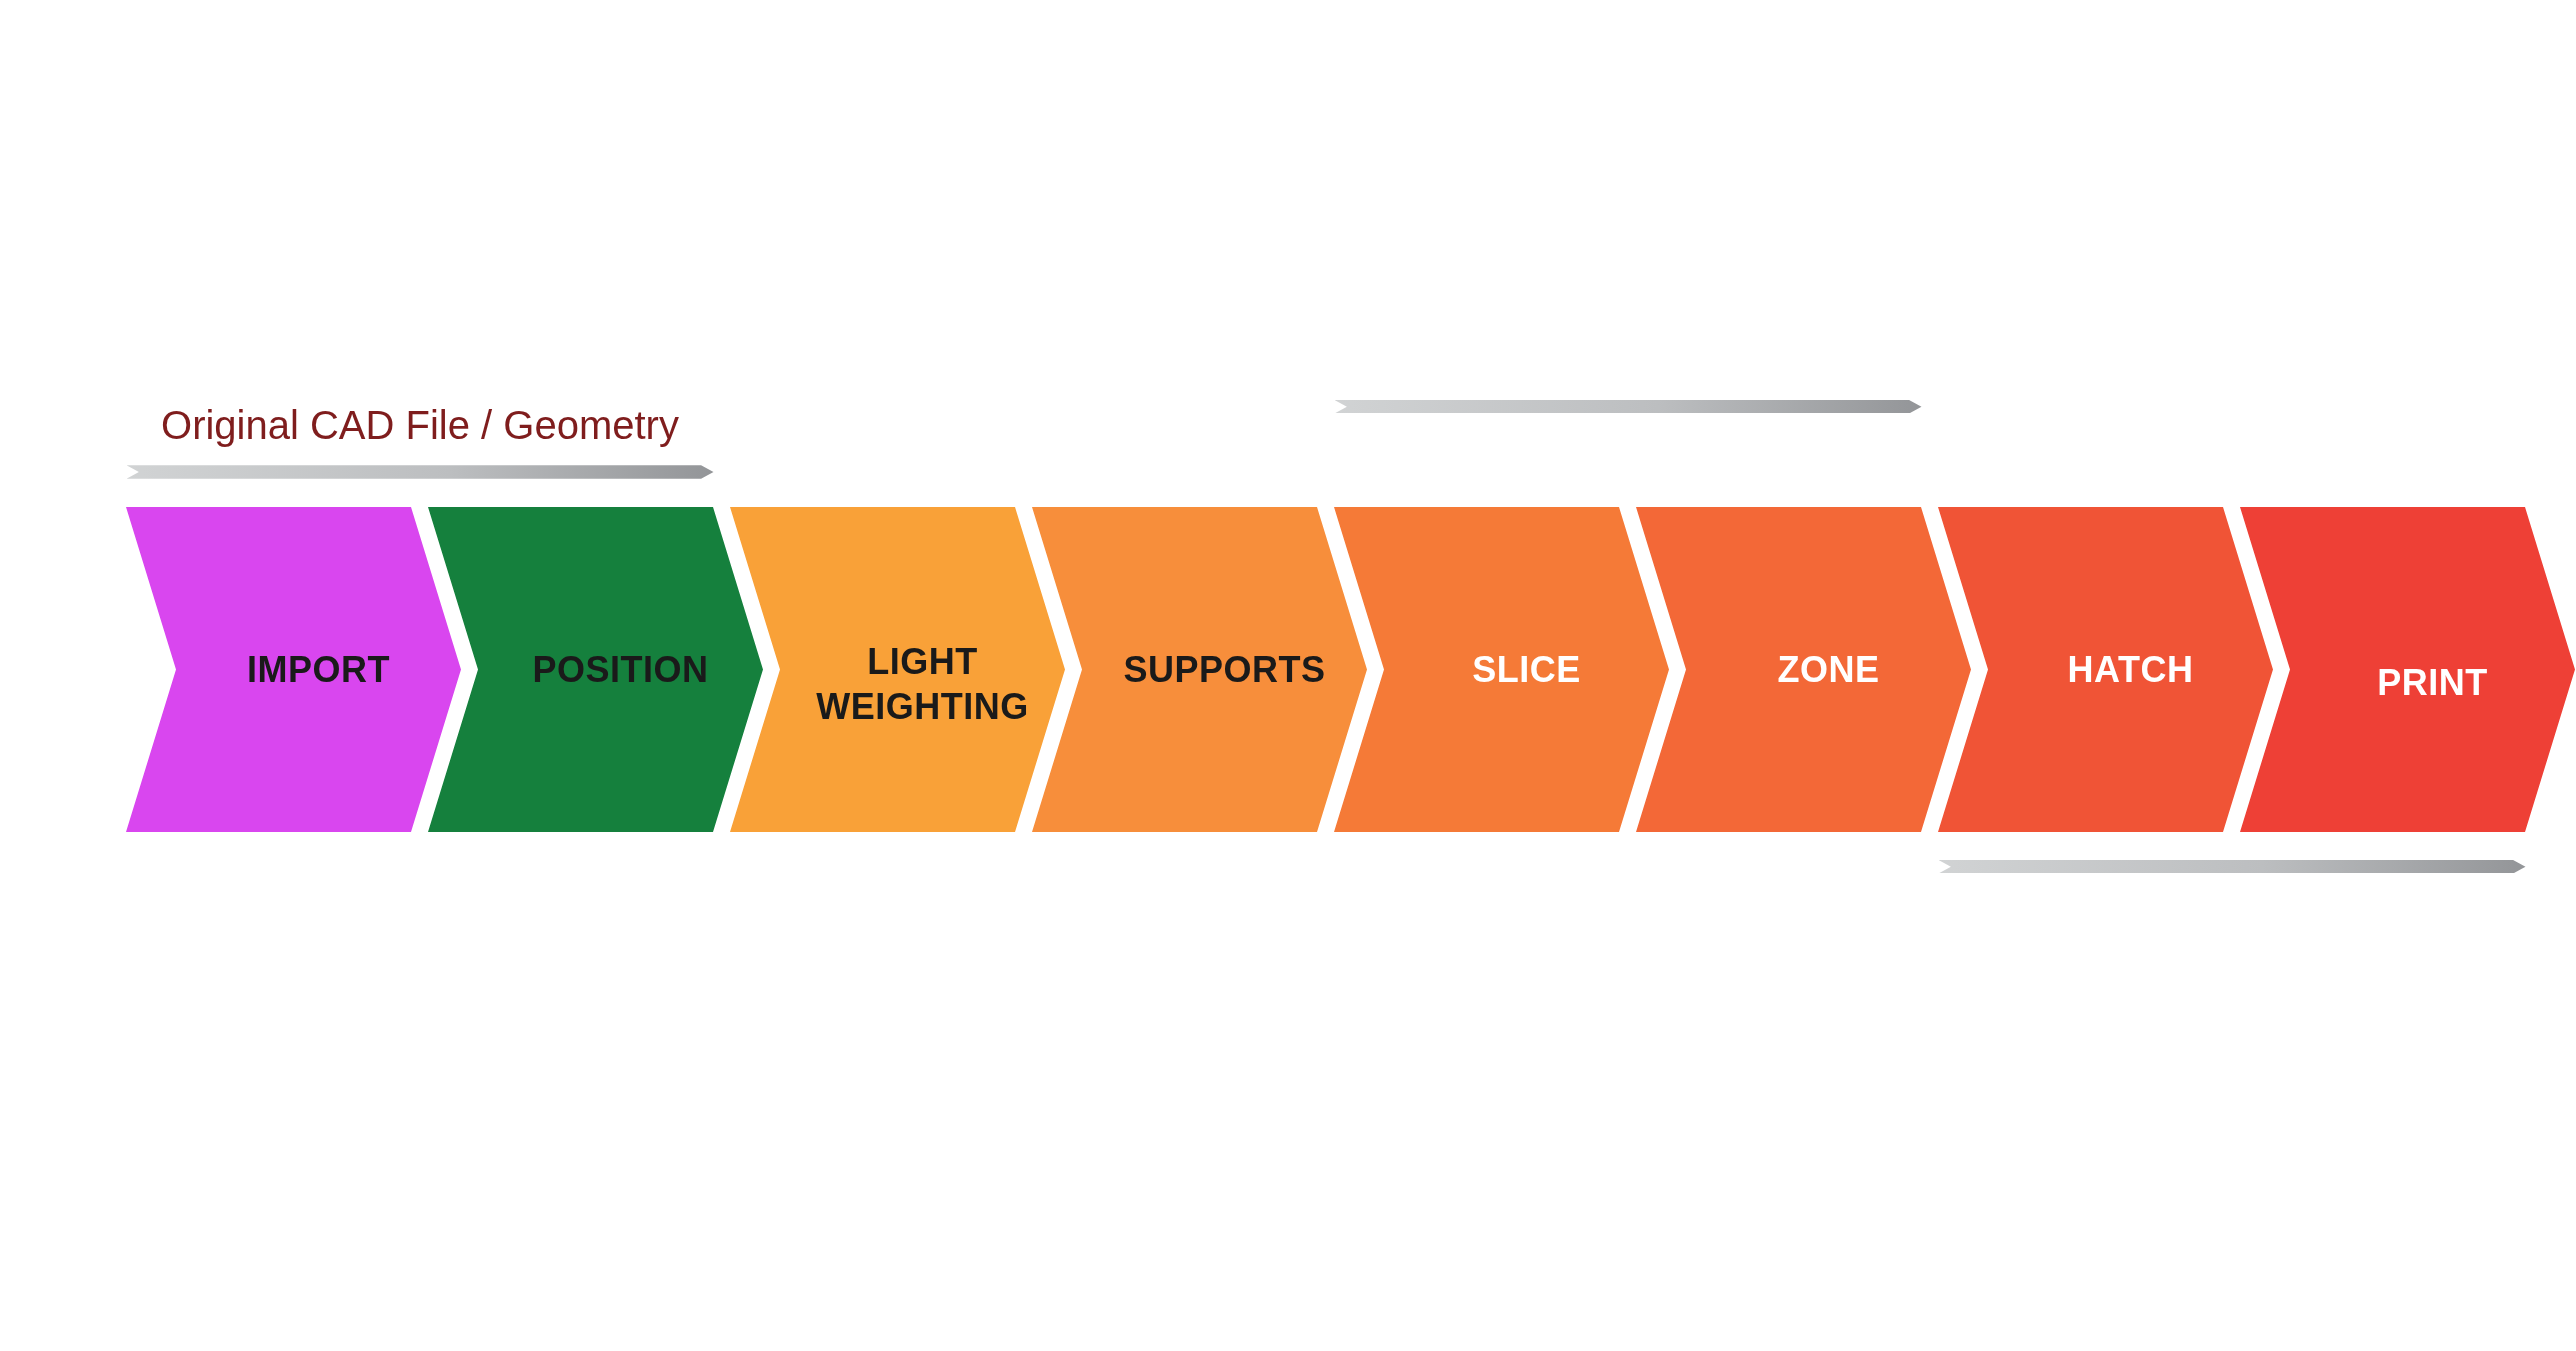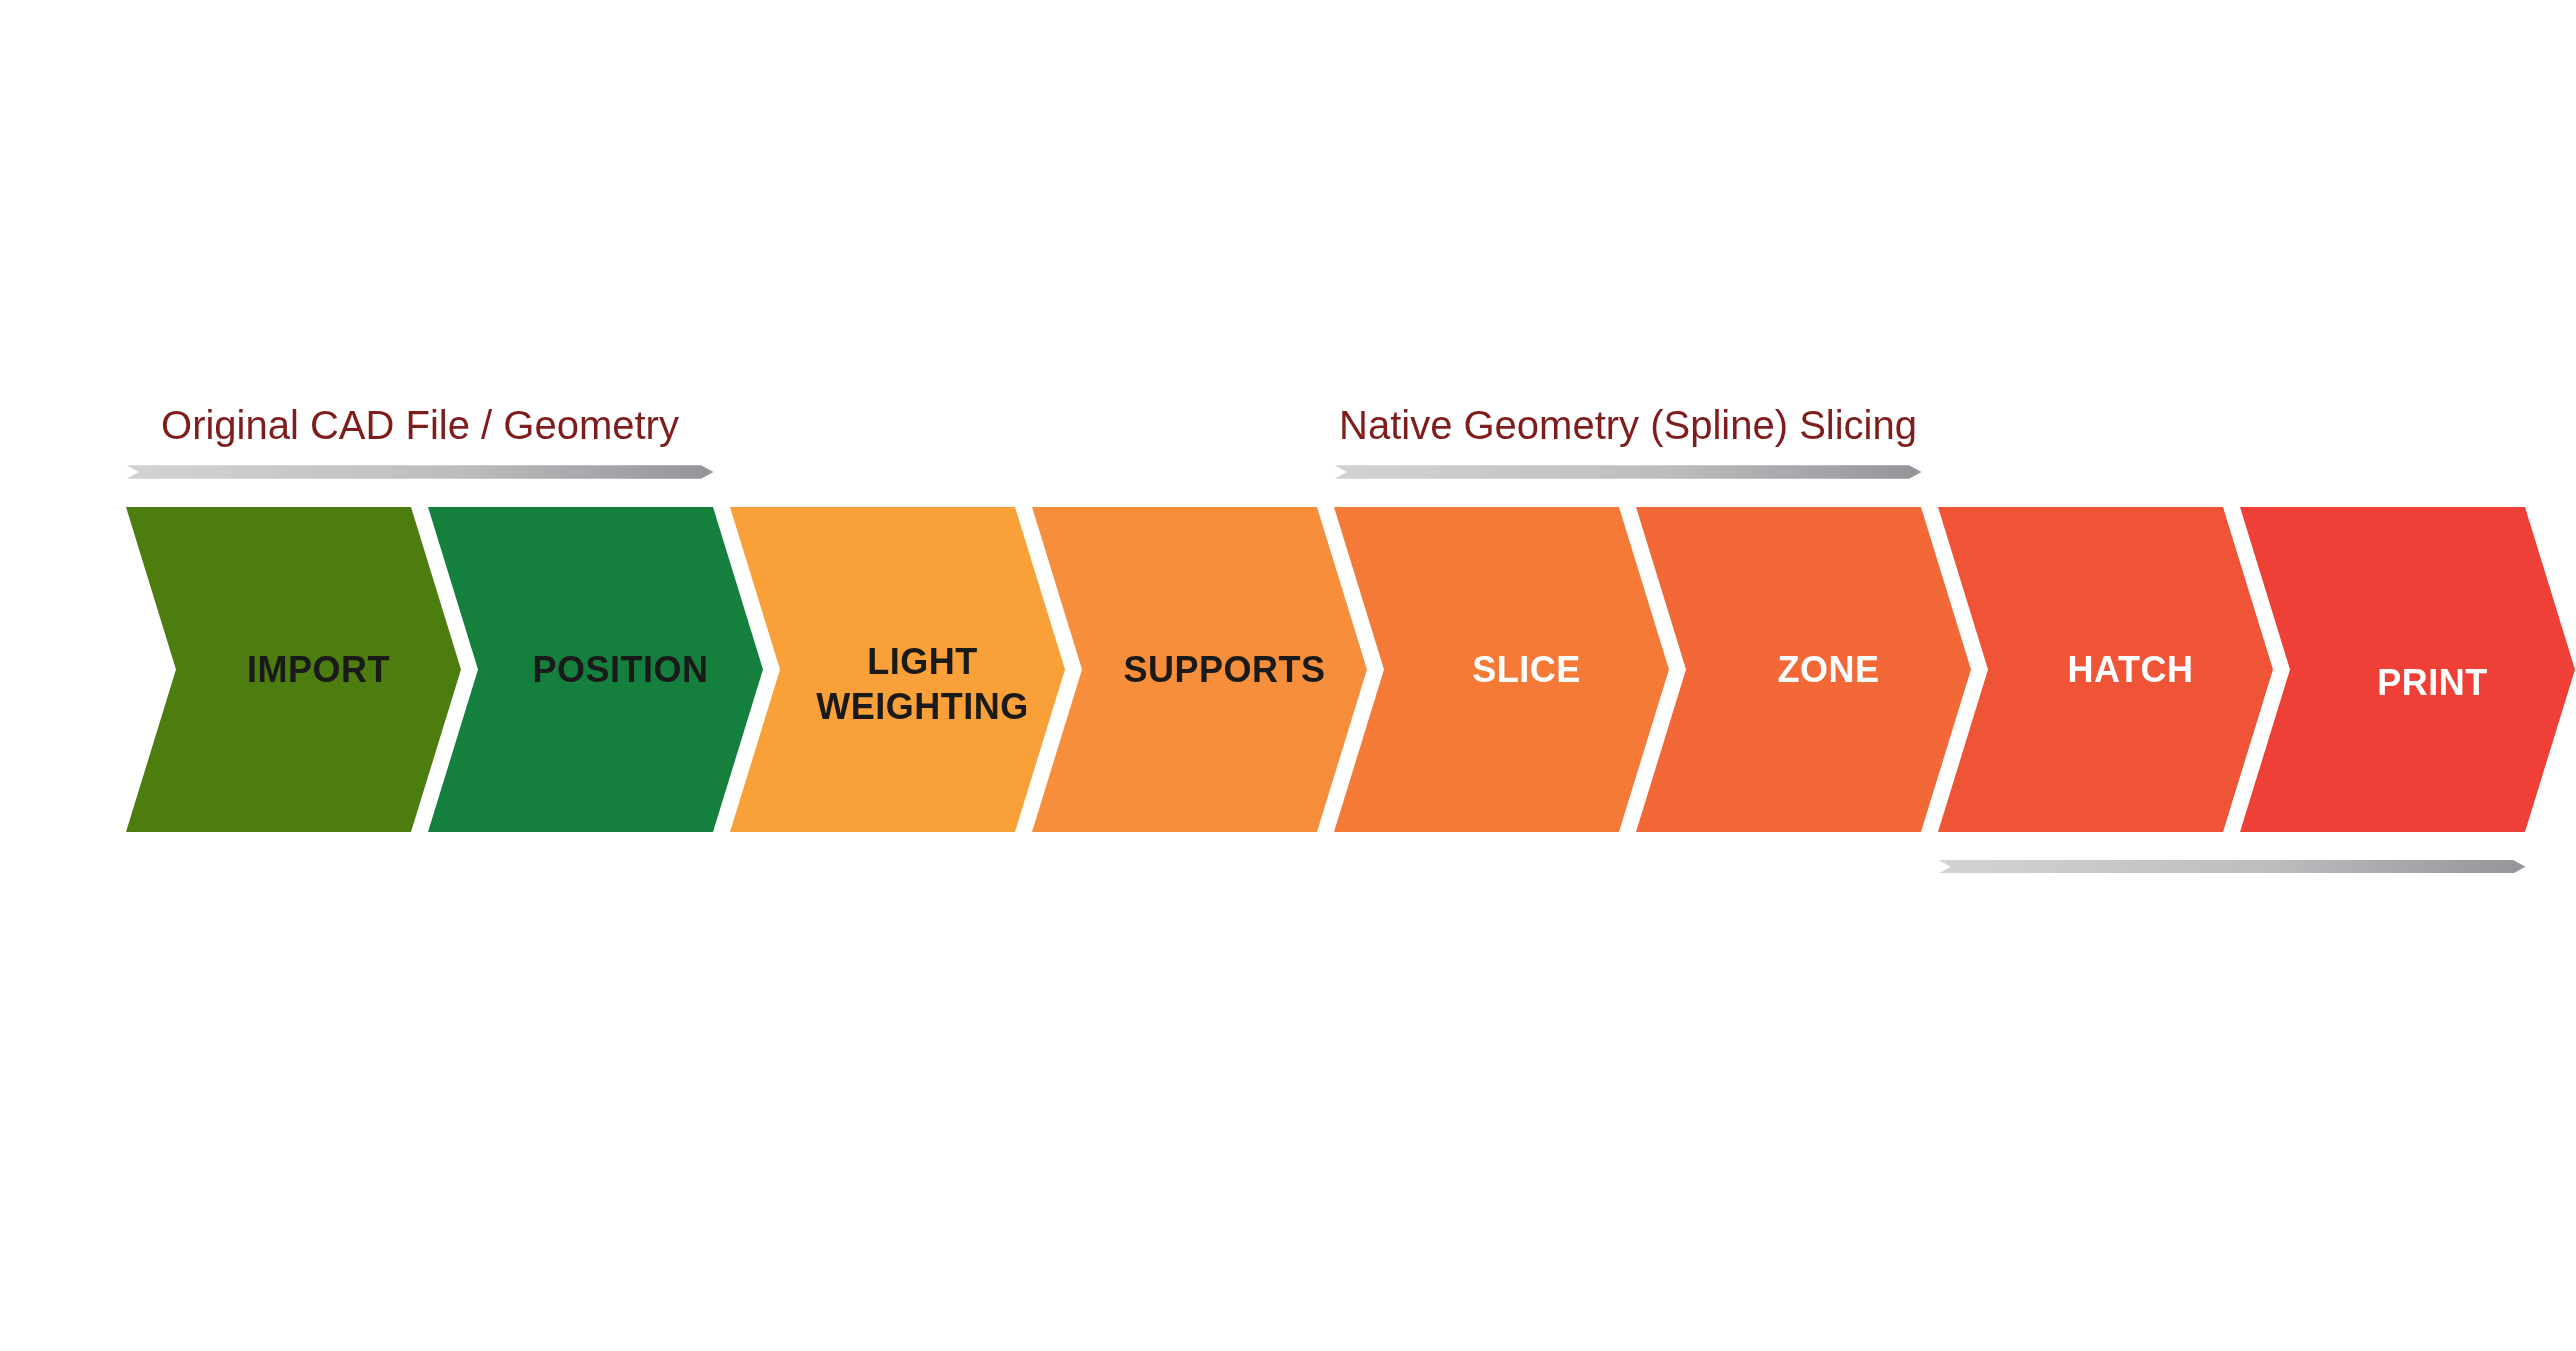--- a/index.html
+++ b/index.html
@@ -68,31 +68,30 @@
 <body>
 
 <div class="canvas">
 
   <div class="ann-group top g1">
     <div class="ann-text">Original CAD File / Geometry</div>
     <div class="ann-bar"></div>
   </div>
 
   <div class="ann-group top g2">
-    <div class="ann-text">Native Geometry (Spline) Slicing</div>
     <div class="ann-bar"></div>
   </div>
 
 
   <div class="ann-group bottom g4">
     <div class="ann-bar"></div>
   </div>
 
   <div id="chevron-row">
-      <div class="chevron" style="left: 126px; background: #4d7c0f;">
+      <div class="chevron" style="left: 126px; background: #d946ef;">
         <span class="chevron-label" style="color: rgb(26, 26, 26);">IMPORT</span>
       </div>
       <div class="chevron" style="left: 428px; background: #15803d;">
         <span class="chevron-label" style="color: rgb(26, 26, 26);">POSITION</span>
       </div>
       <div class="chevron" style="left: 730px; background: rgb(249, 161, 56);">
         <span class="chevron-label" style="color: rgb(26, 26, 26); margin-top: 28px;">LIGHT WEIGHTING</span>
       </div>
       <div class="chevron" style="left: 1032px; background: rgb(247, 142, 59);">
         <span class="chevron-label" style="color: rgb(26, 26, 26);">SUPPORTS</span>

